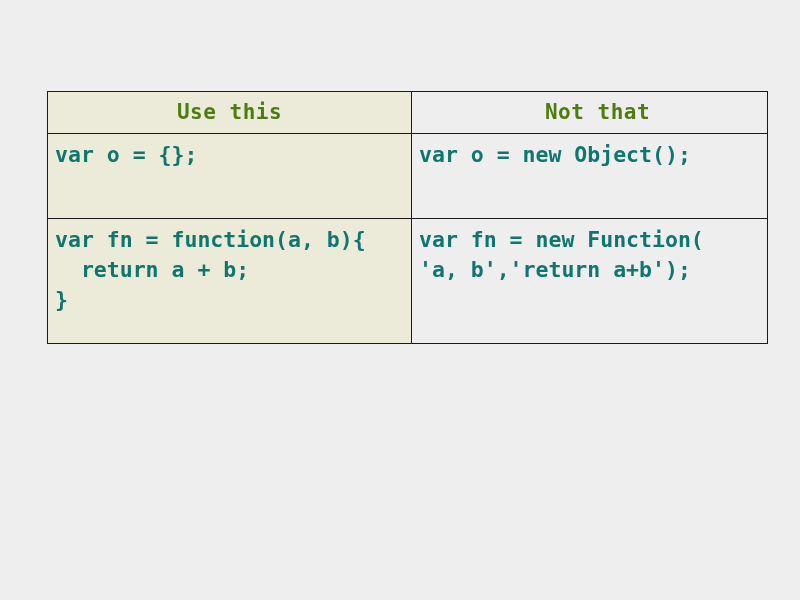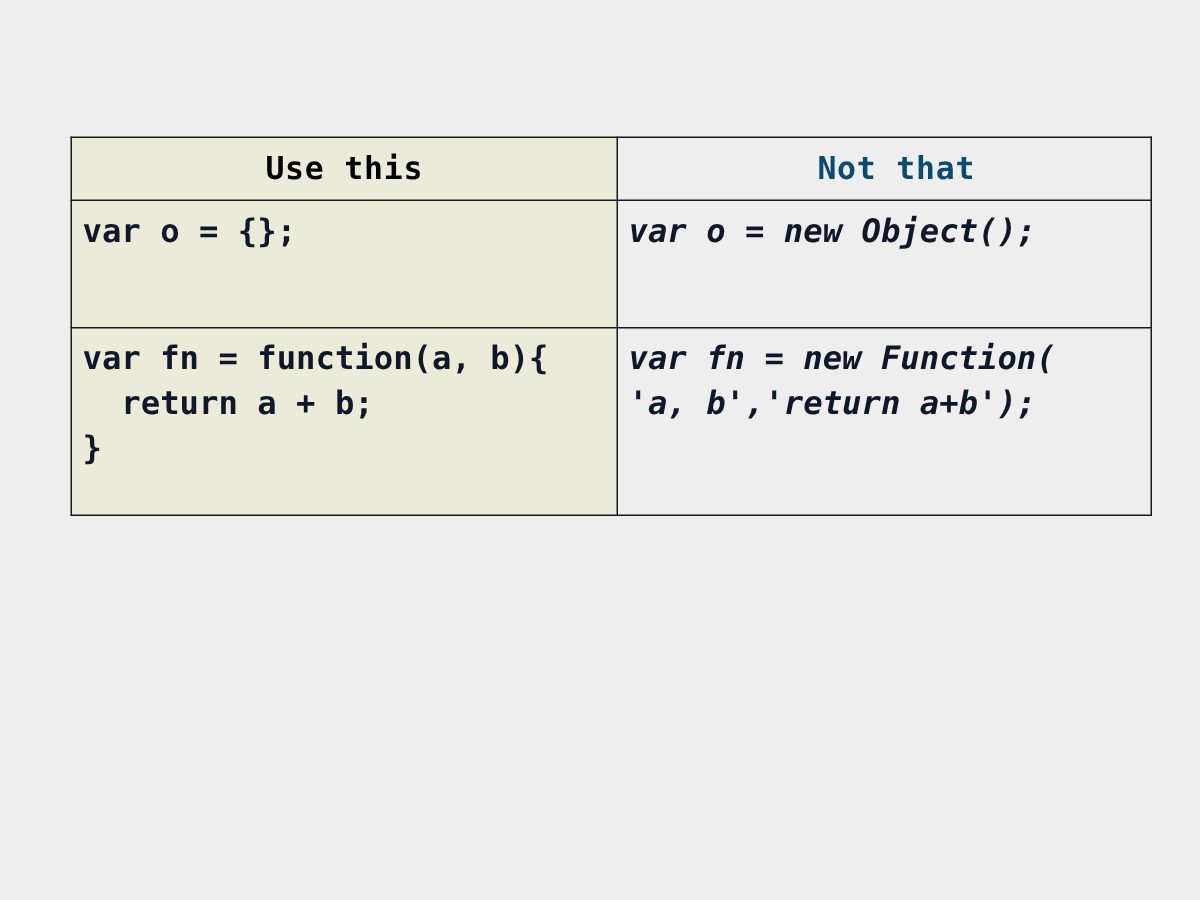--- a/index.html
+++ b/index.html
@@ -42,41 +42,41 @@
     text-align: center;
     font-family: "DejaVu Sans Mono", monospace;
     font-size: 21px;
     font-weight: bold;
     letter-spacing: 0.5px;
     line-height: 41px;
     padding: 0 4px;
   }
   th.head-left {
     background: #ecead9;
-    color: #000000;
+    color: #4d7c0f;
   }
   th.head-right {
     background: #eeeeee;
-    color: #0c4a6e;
+    color: #4d7c0f;
     padding-left: 16px;
   }
 
   
   td.cell {
     font-family: "DejaVu Sans Mono", monospace;
     font-size: 21.5px;
     font-weight: bold;
-    color: #0f172a;
+    color: #0f766e;
     line-height: 30px;
     padding: 6px 6px 6px 7px;
     white-space: pre;
     margin-left: 12px;
   }
   td.cell-left  { background: #ecead9; }
-  td.cell-right { background: #eeeeee; font-style: italic; }
+  td.cell-right { background: #eeeeee; }
 
   tr.row-1 td.cell { height: 72px; }
   tr.row-2 td.cell { height: 72px; }
   tr.row-3 td.cell { height: 74px; }
   tr.row-4 td.cell { height: 112px; }
 </style>
 </head>
 <body>
 
 <div id="stage">

